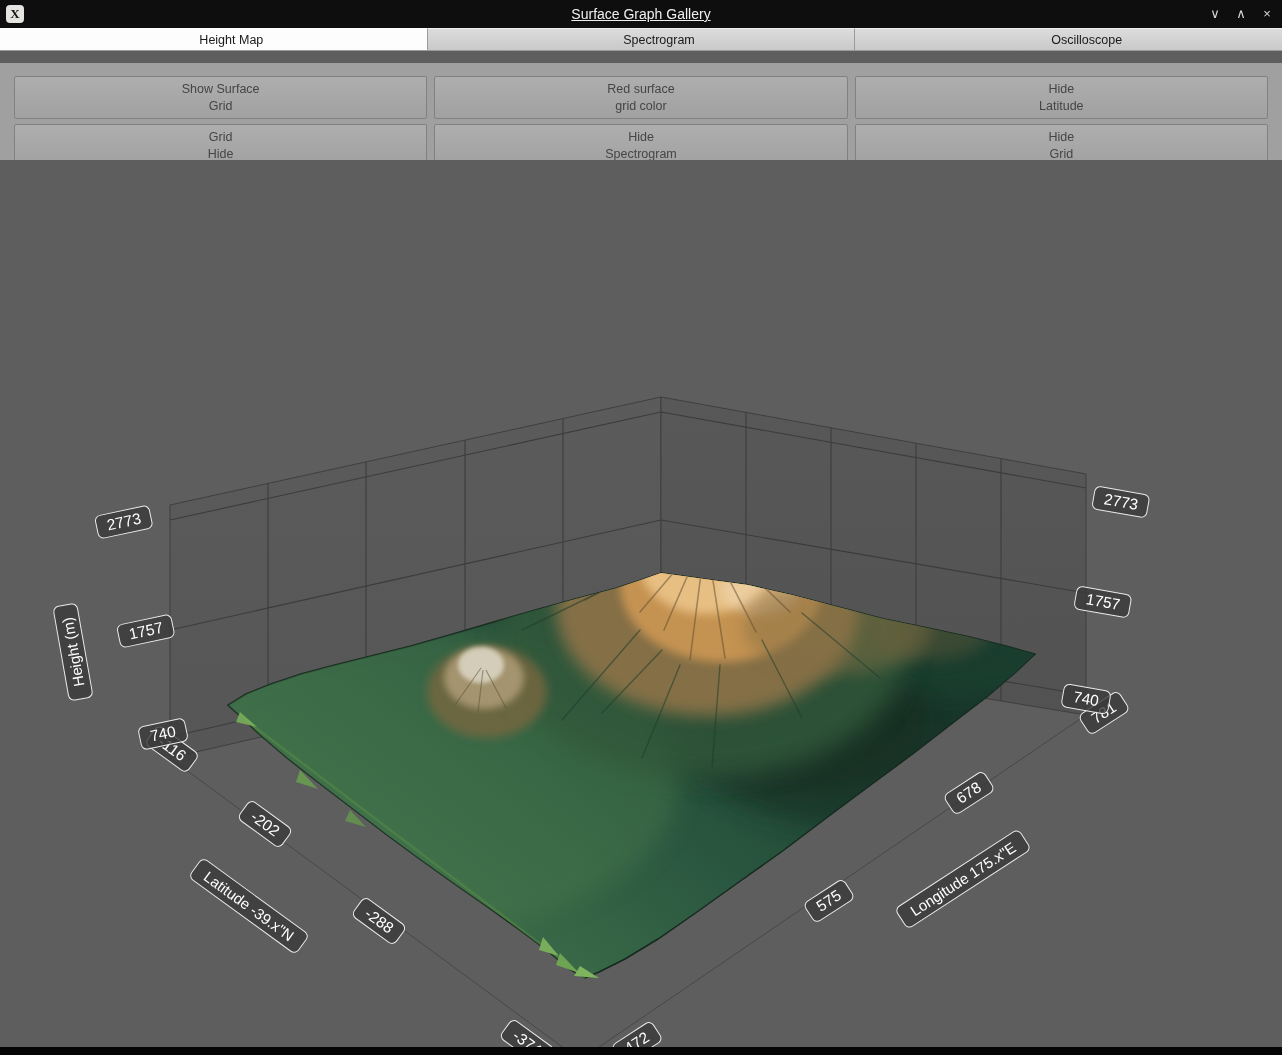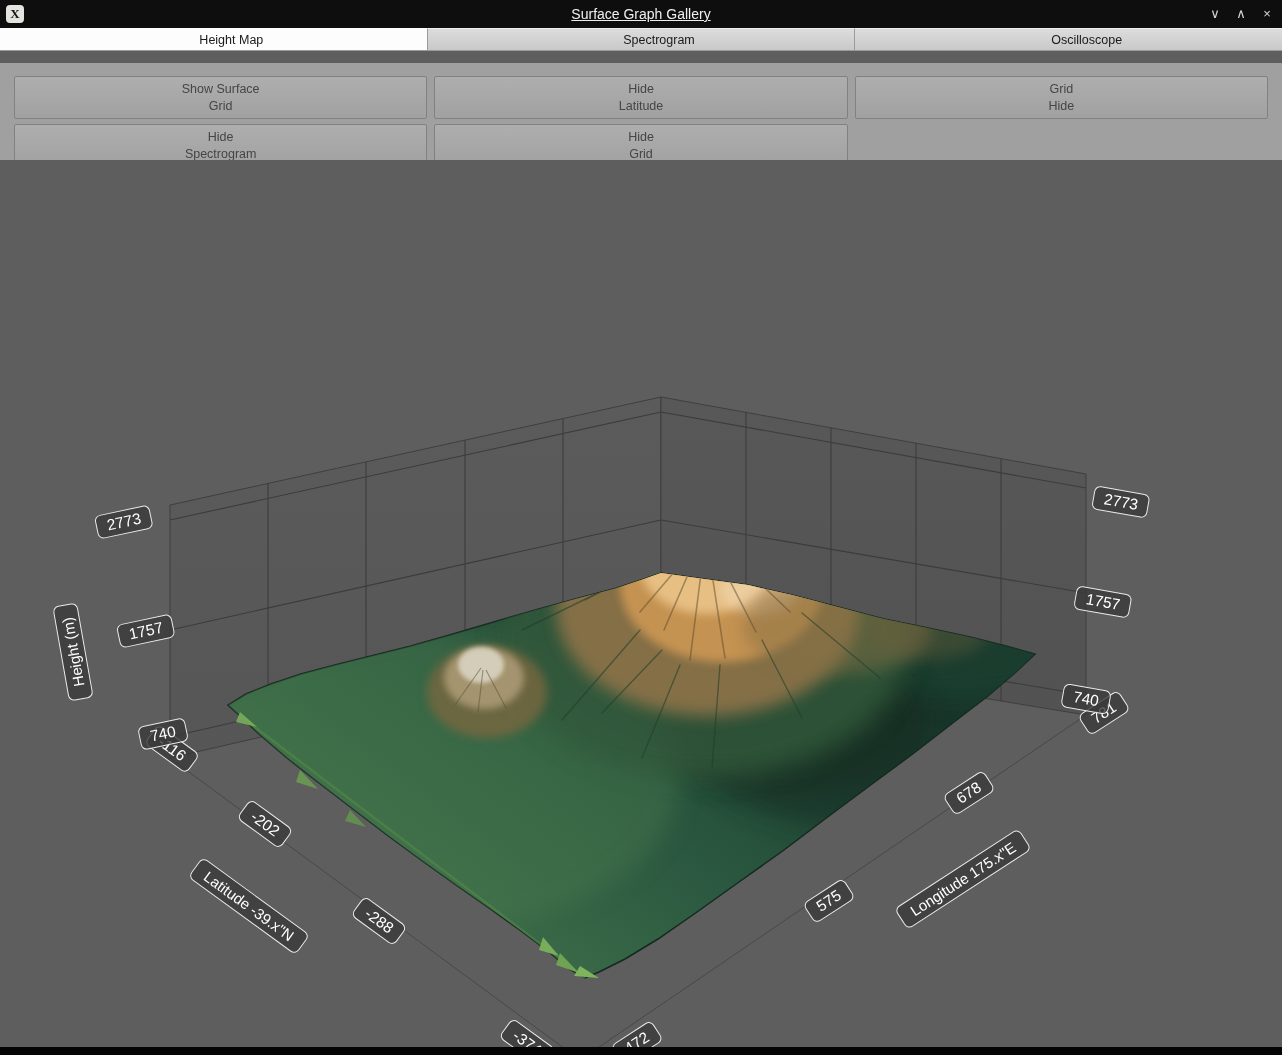--- a/index.html
+++ b/index.html
@@ -63,20 +63,24 @@
   <div class="tabbar">
     <div class="tab active">Height Map</div>
     <div class="tab">Spectrogram</div>
     <div class="tab">Oscilloscope</div>
   </div>
 
   <div class="toolbar">
     <button class="tb-btn">
       <span>Show Surface</span>
       <span>Grid</span>
+    </button>
+    <button class="tb-btn">
+      <span>Red surface</span>
+      <span>grid color</span>
     </button>
     <button class="tb-btn">
       <span>Hide</span>
       <span>Latitude</span>
     </button>
     <button class="tb-btn">
       <span>Grid</span>
       <span>Hide</span>
     </button>
     <button class="tb-btn">

